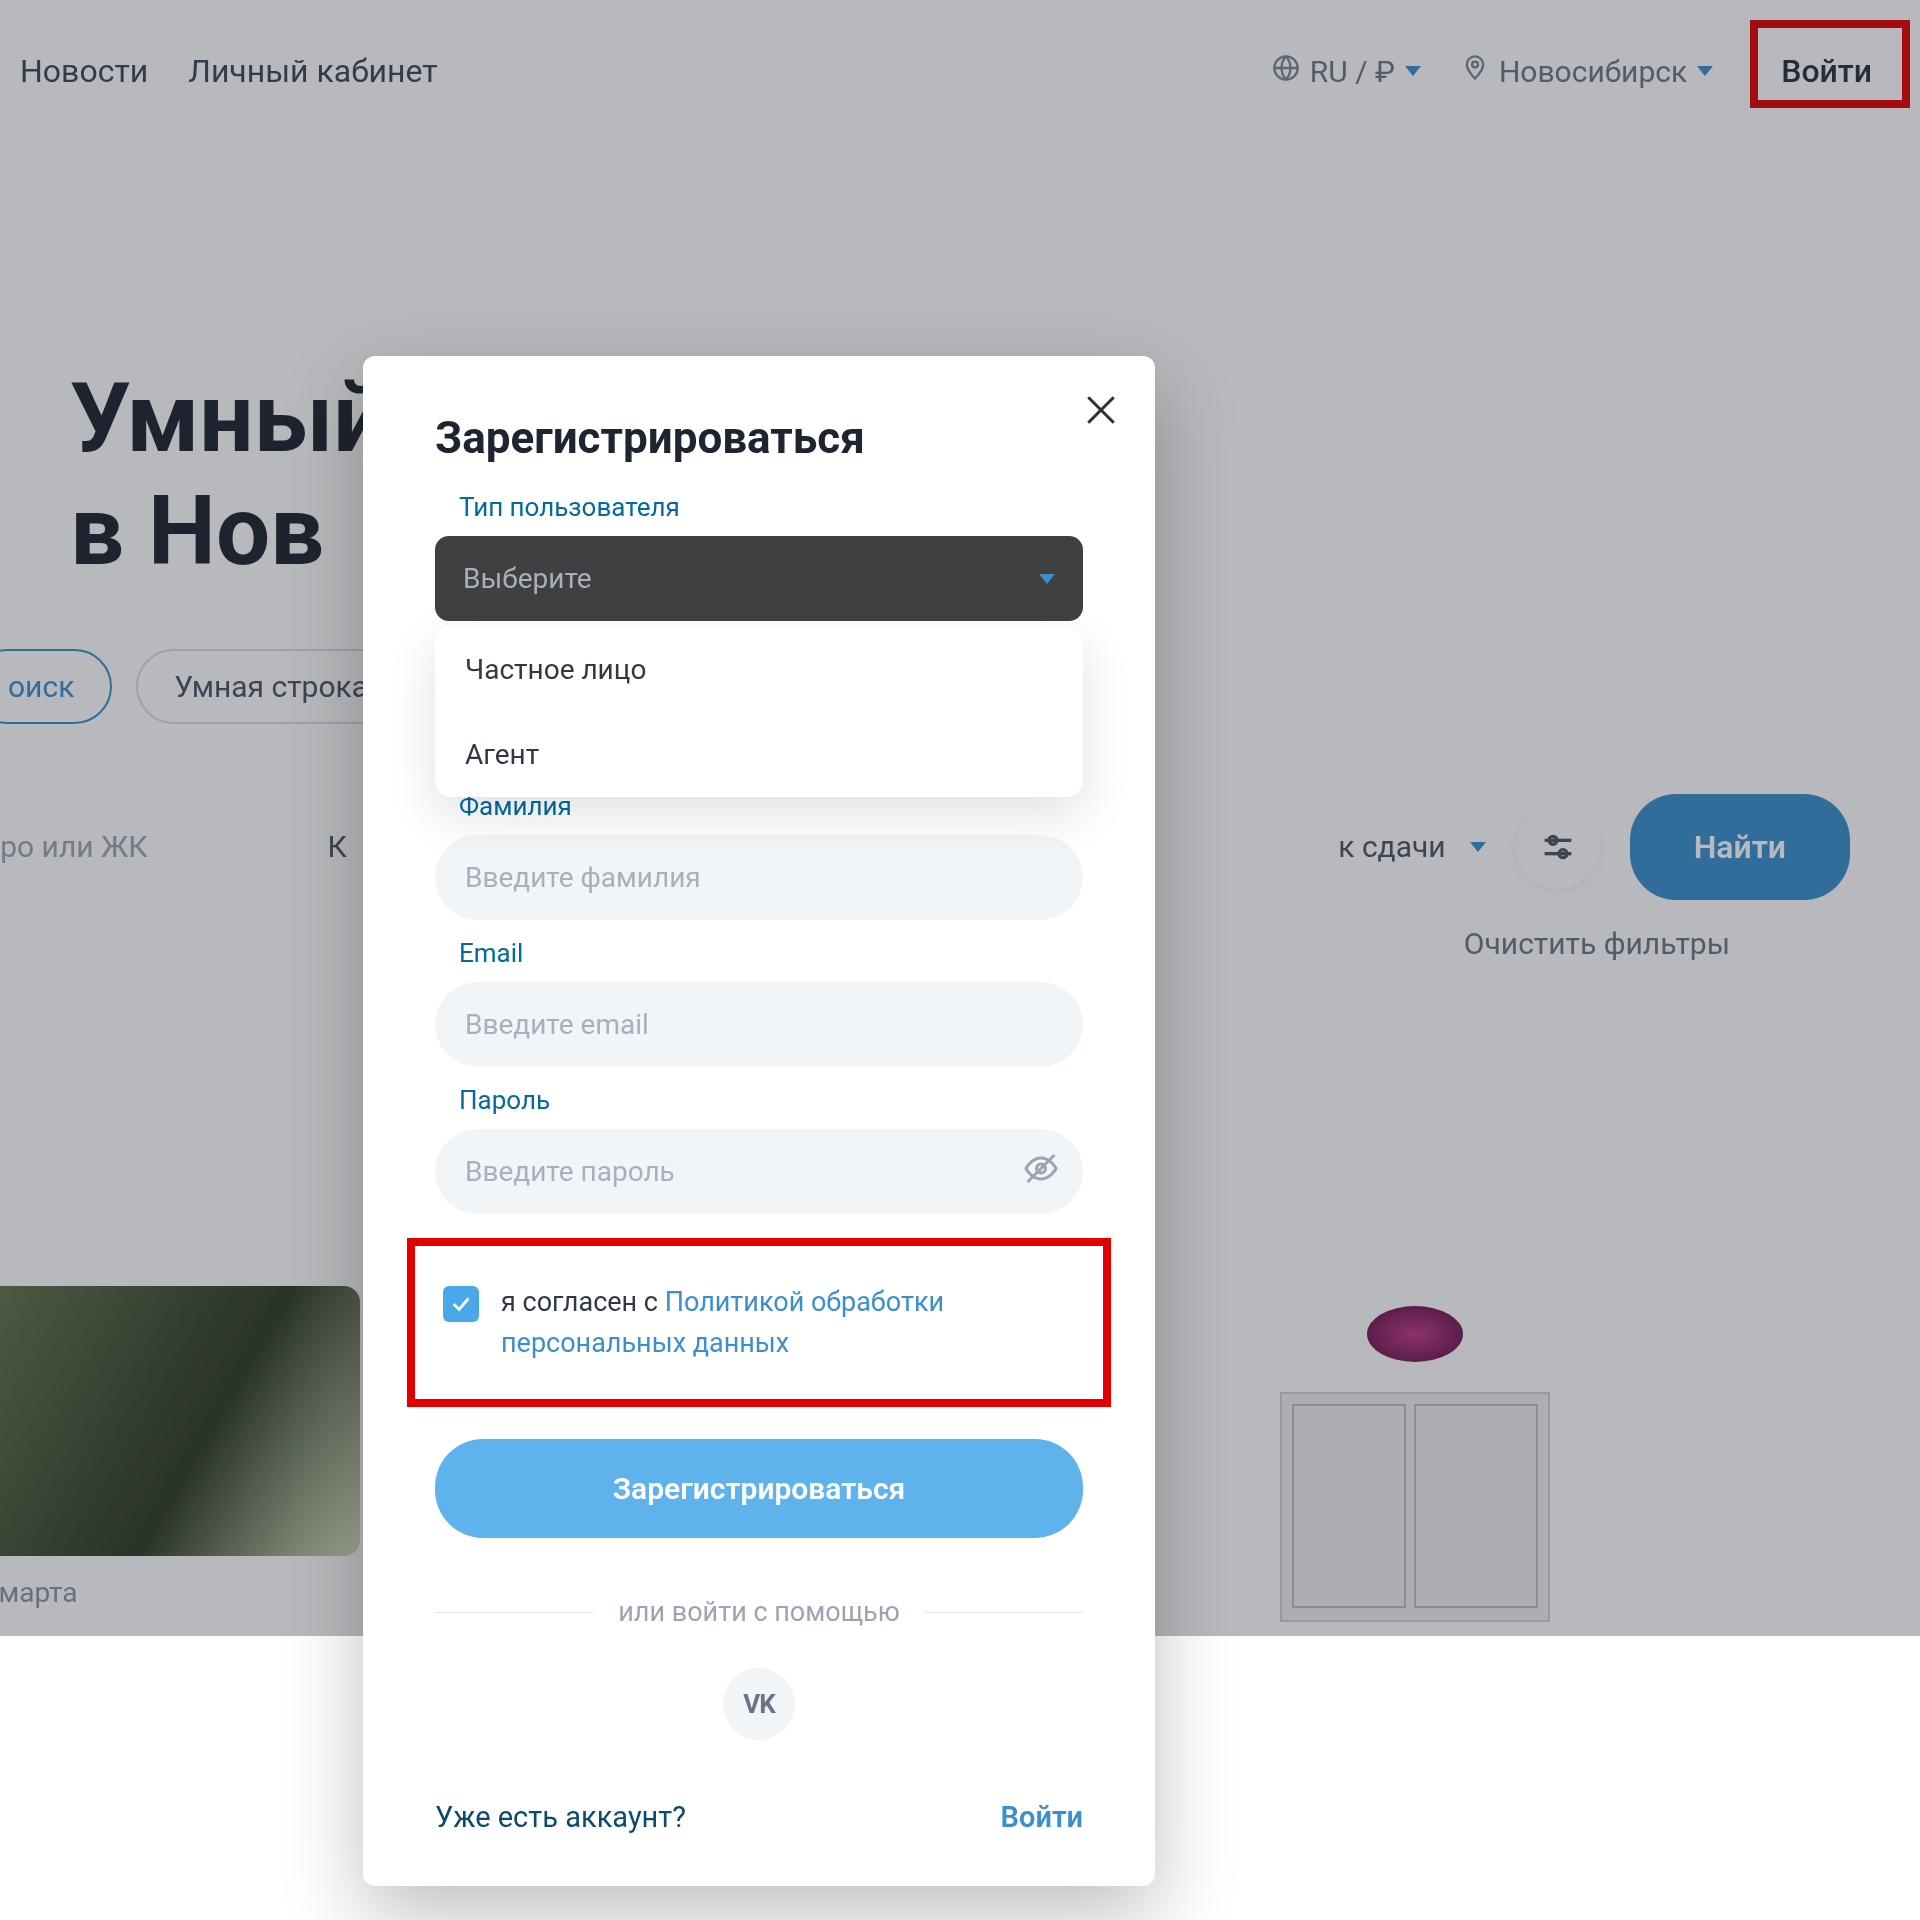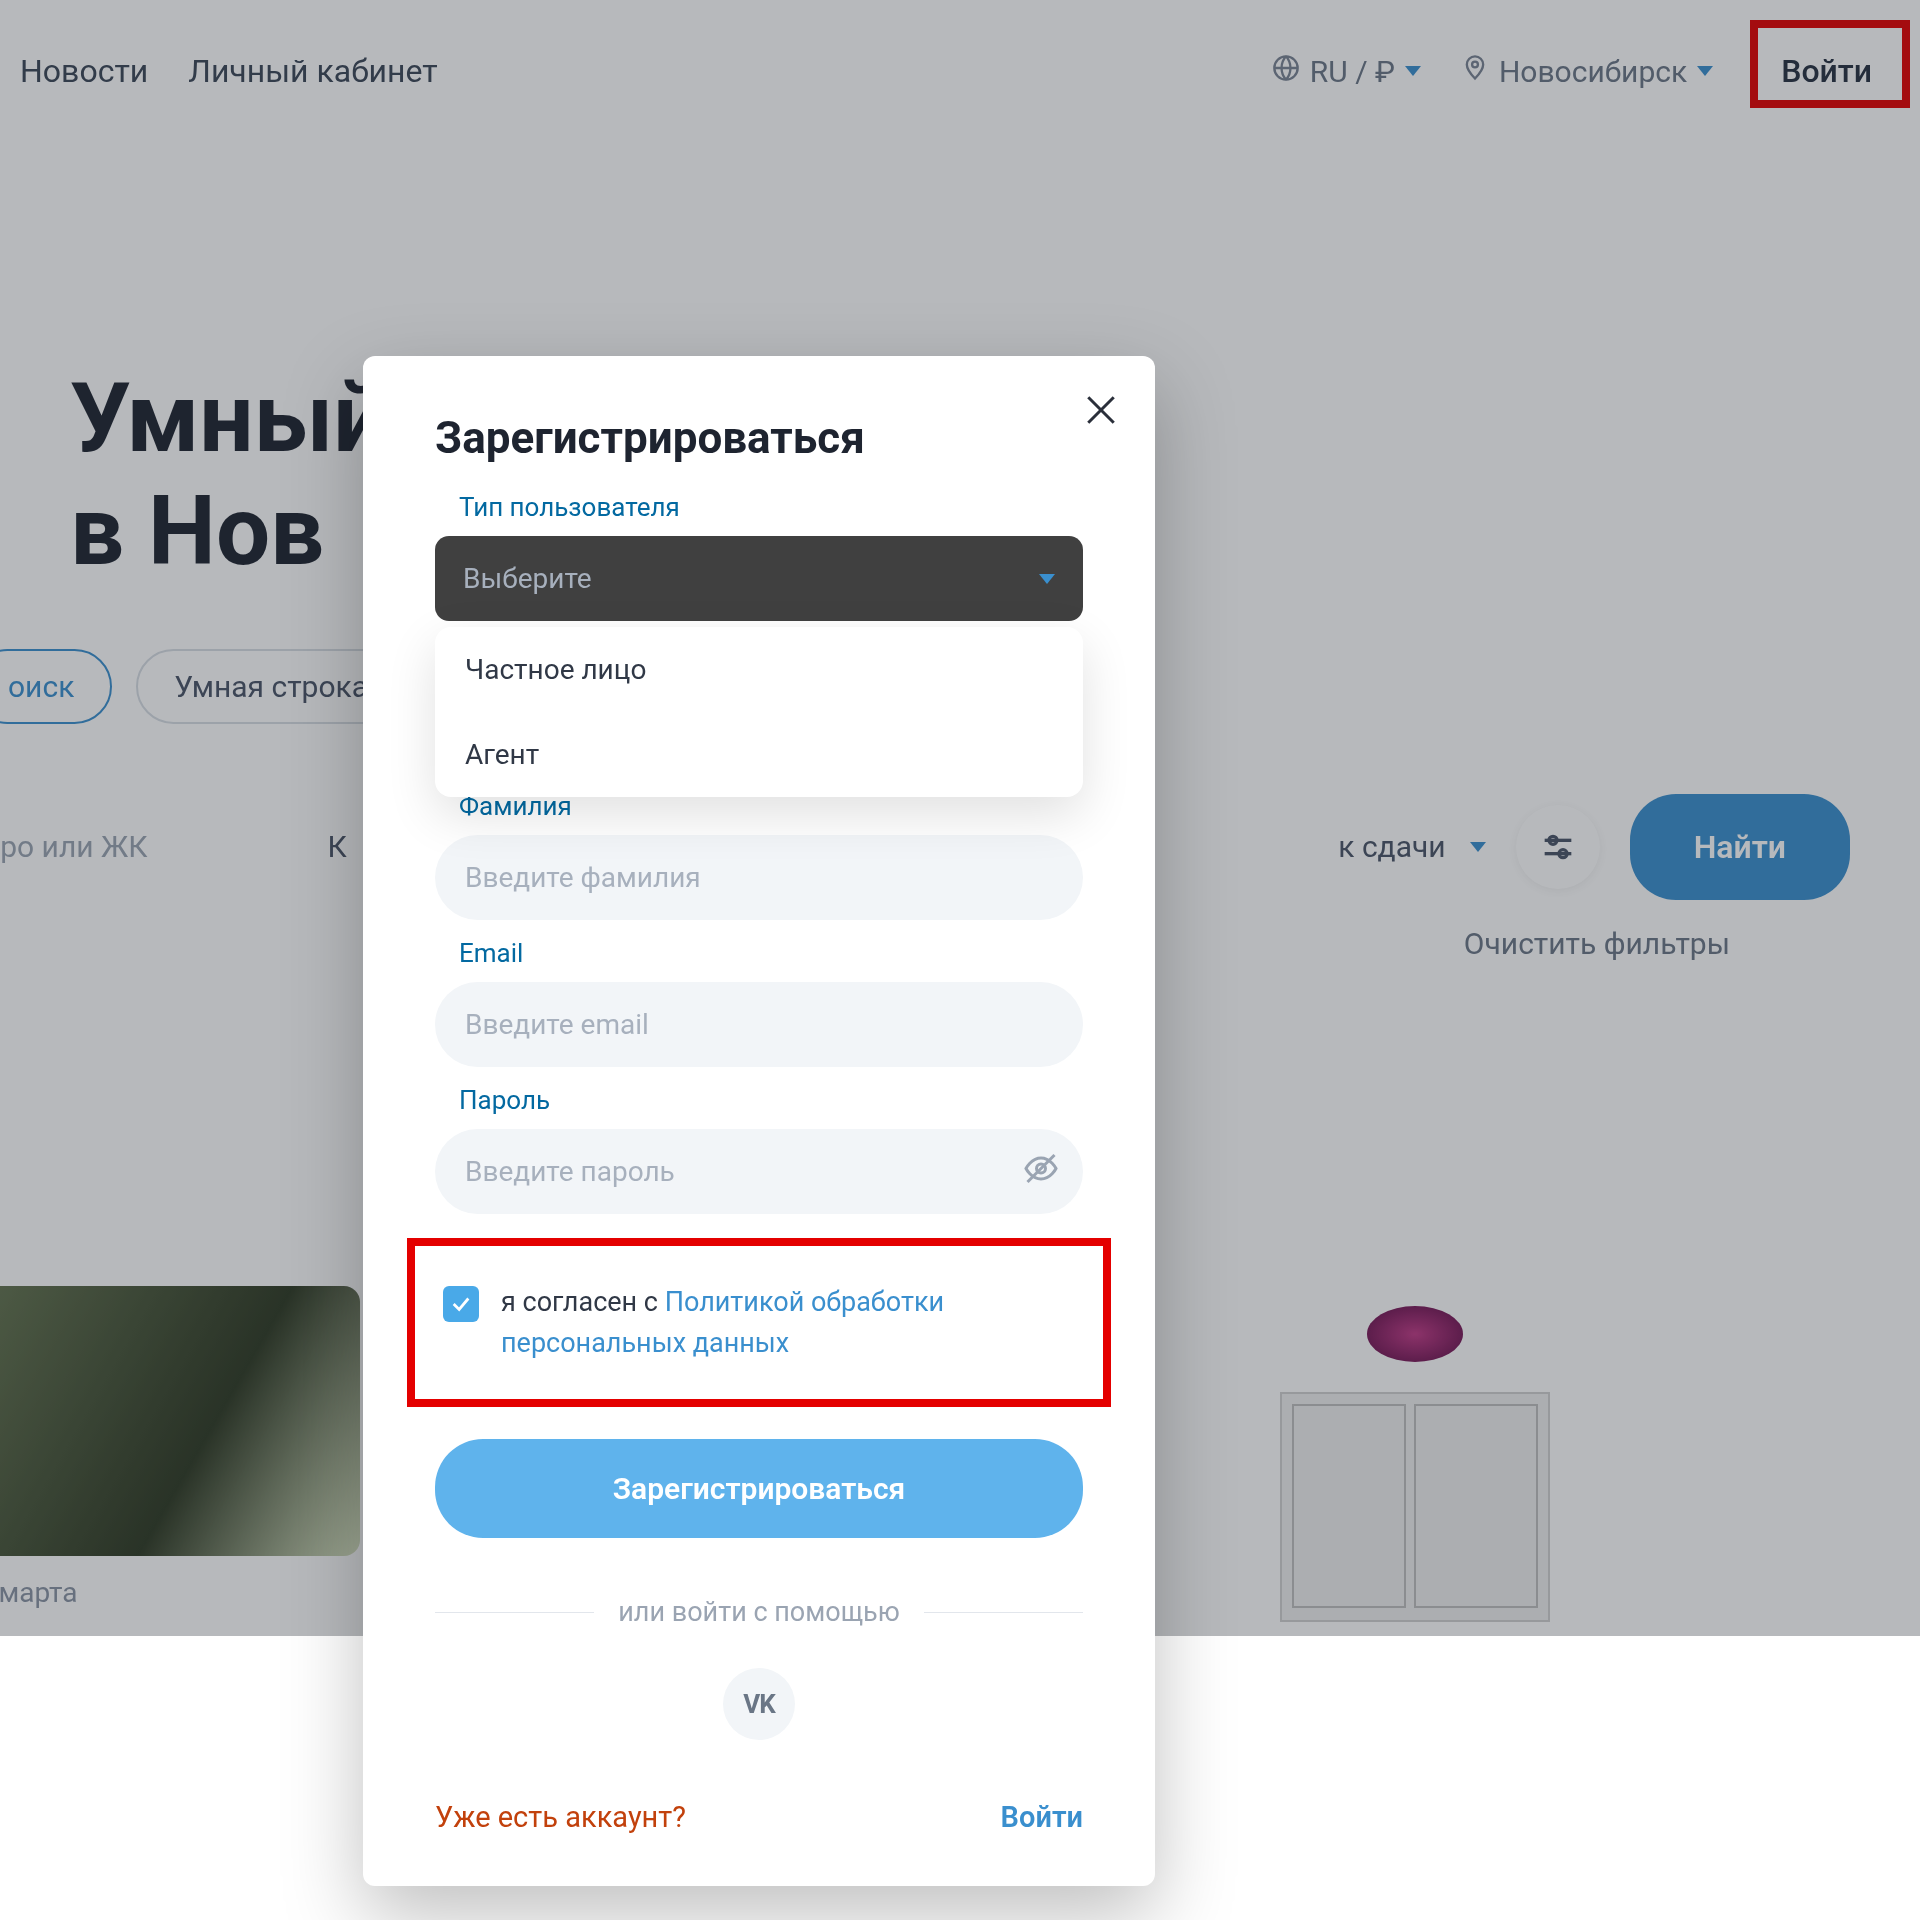--- a/index.html
+++ b/index.html
@@ -92,21 +92,21 @@
 
   .primary-btn { background:#5fb3ec; color:#fff; font-size:30px; font-weight:600; text-align:center; padding:32px 0; border-radius:48px; cursor:pointer; margin-bottom:58px; }
 
   .divider-row { display:flex; align-items:center; gap:24px; color:#9aa4b2; font-size:27px; margin-bottom:40px; }
   .divider-row .line { flex:1; height:1px; background:#e2e6ec; }
 
   .social-row { display:flex; justify-content:center; margin-bottom:60px; }
   .vk-btn { width:72px; height:72px; border-radius:50%; background:#f2f5f8; display:flex; align-items:center; justify-content:center; font-weight:700; color:#6a7686; font-size:26px; letter-spacing:-1px; }
 
   .bottom-row { display:flex; justify-content:space-between; align-items:center; font-size:29px; }
-  .bottom-row .q { color:#c2410c;text-align:center; }
+  .bottom-row .q { color:#0c4a6e;text-align:center; }
   .bottom-row .login-link { color:#3a8fce; font-weight:600; cursor:pointer; }
 
   
   .after-dropdown-gap { height:150px; } 
 </style>
 </head>
 <body>
 <div class="page">
 
 <div class="bg">

